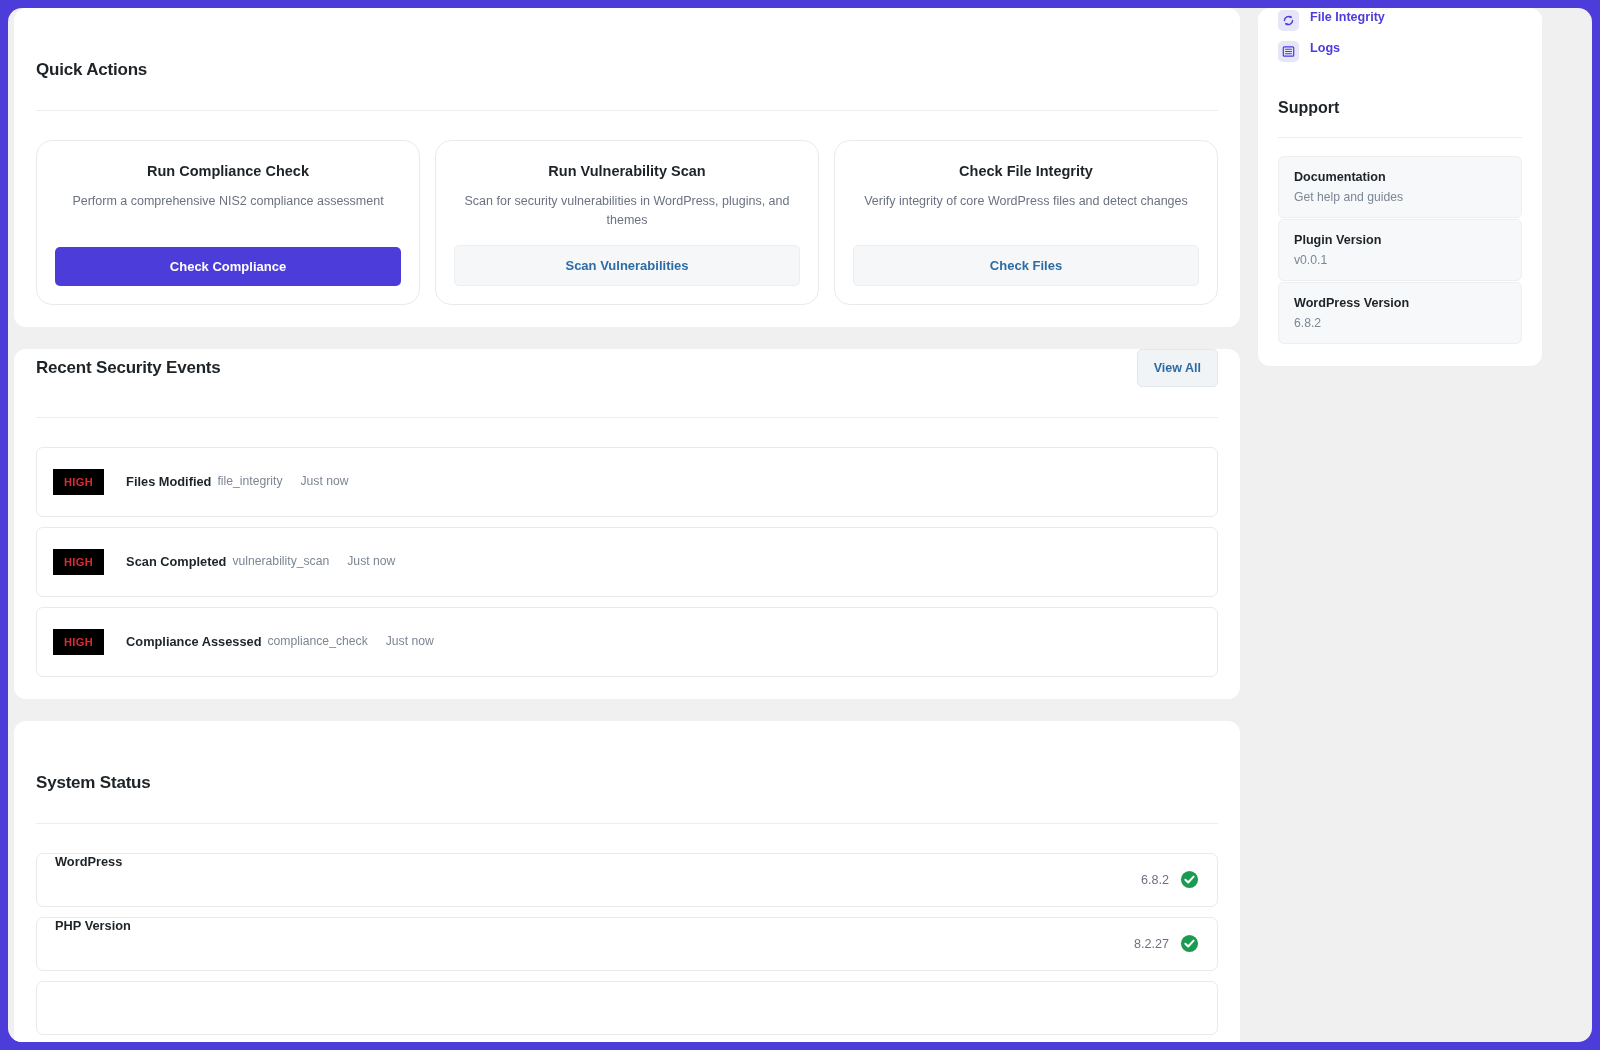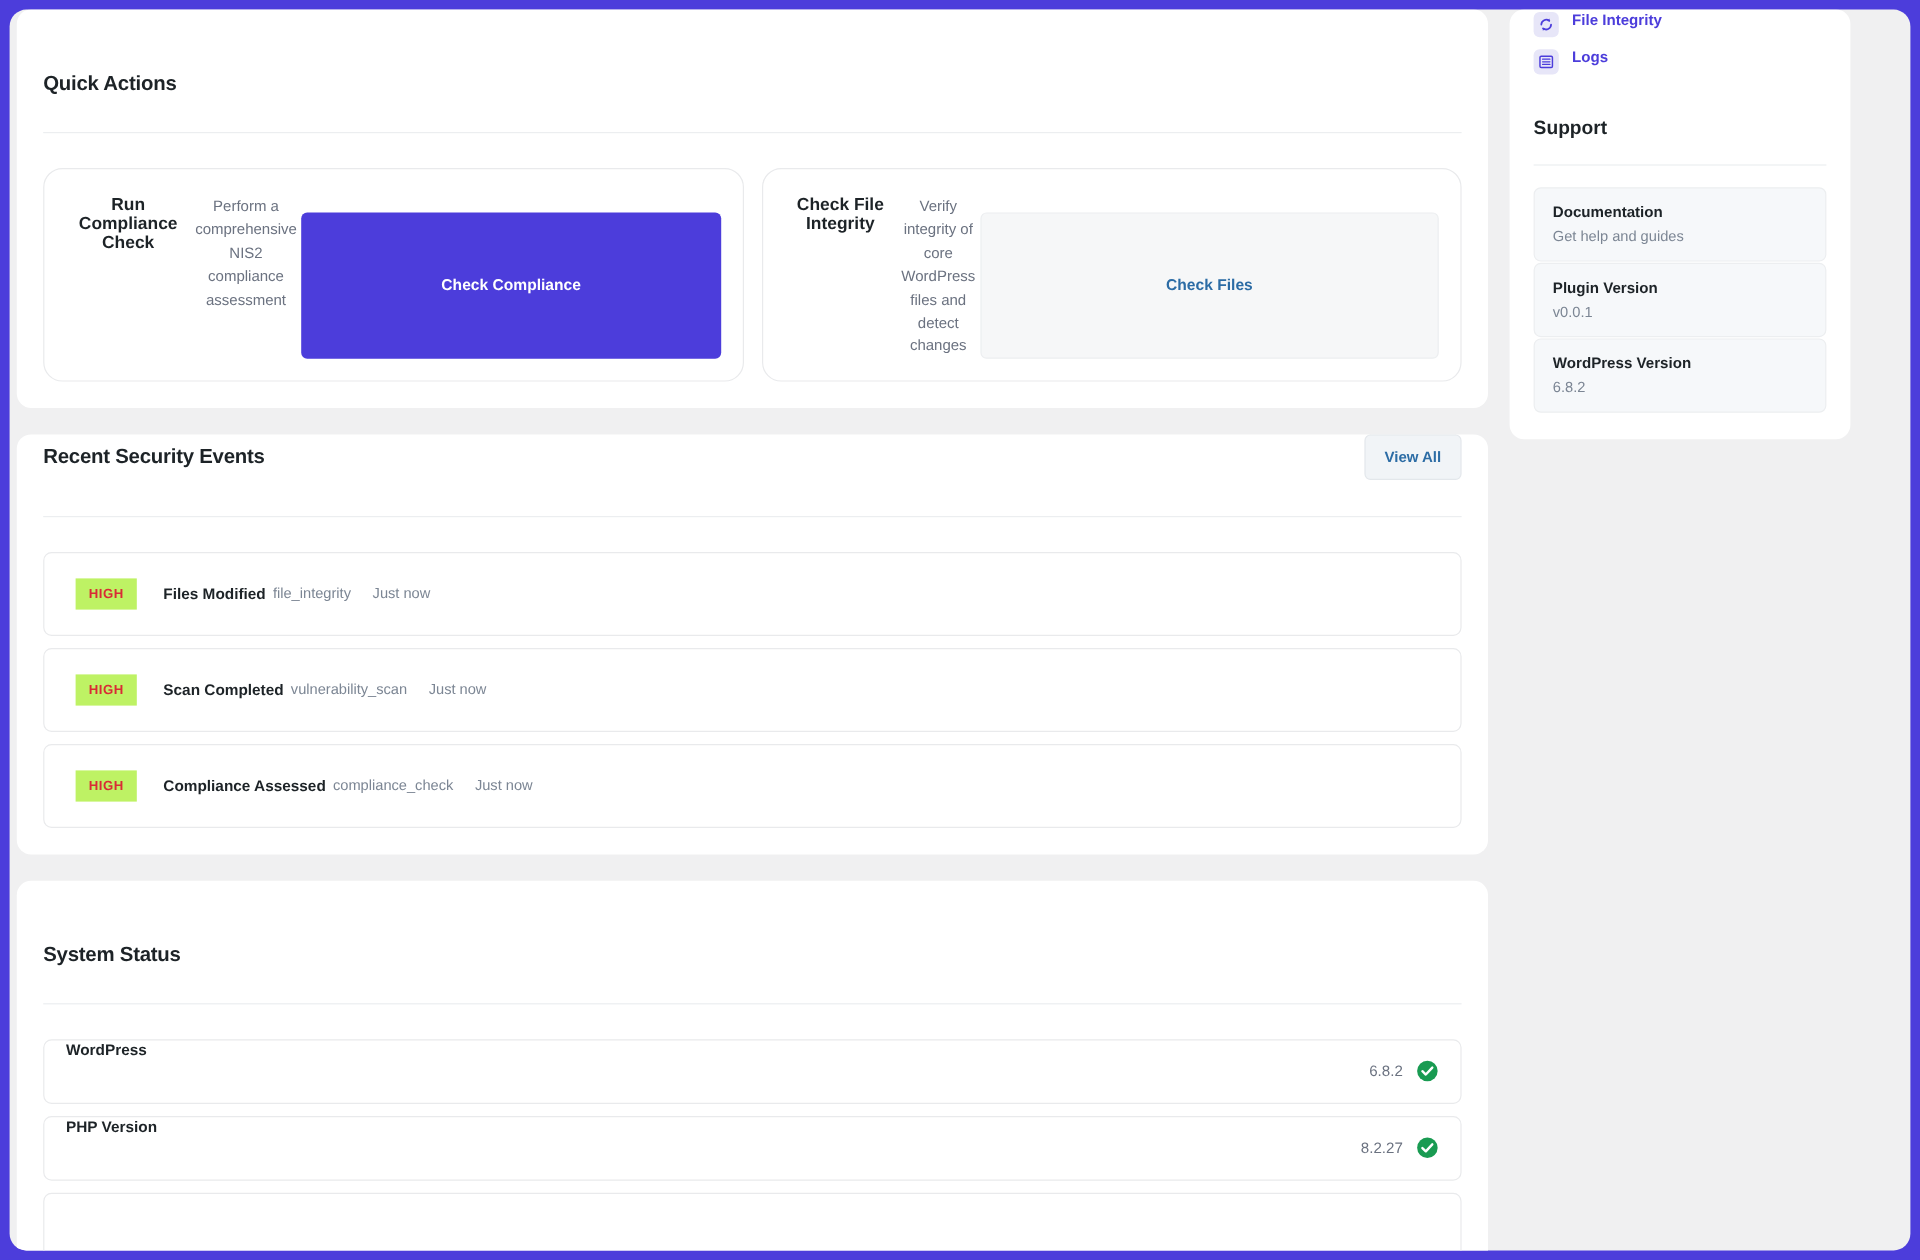--- a/index.html
+++ b/index.html
@@ -79,21 +79,21 @@
     display: flex;
     gap: 15px;
   }
 
   .qa-card {
     flex: 1;
     border: 1px solid #e9eaec;
     border-radius: 16px;
     padding: 22px 18px 18px 18px;
     display: flex;
-    flex-direction: row;
+    flex-direction: column;
     min-height: 152px;
   }
 
   .qa-title {
     font-size: 14.5px;
     font-weight: bold;
     color: #1d2327;
     text-align: center;
     margin-bottom: 13px;
   }
@@ -151,28 +151,27 @@
     border-radius: 7px;
     display: flex;
     align-items: center;
     padding: 13px 16px;
     margin-bottom: 10px;
     min-height: 70px;
   }
   .event-row:last-child { margin-bottom: 0; }
 
   .sev-badge {
-    background: #bef264;
+    background: #000000;
     color: #d92b35;
     font-size: 11px;
     font-weight: bold;
     letter-spacing: 0.4px;
     padding: 7px 11px;
     margin-right: 22px;
-    margin-left: 10px;
     flex-shrink: 0;
   }
 
   .event-body { display: flex; flex-direction: row; gap: 6px; }
 
   .event-title {
     font-size: 12.8px;
     font-weight: bold;
     color: #1d2327;
   }
@@ -303,20 +302,25 @@
         <div class="divider"></div>
 
         <div class="qa-grid">
 
           <div class="qa-card">
             <div class="qa-title">Run Compliance Check</div>
             <div class="qa-desc">Perform a comprehensive NIS2 compliance assessment</div>
             <button class="qa-btn primary">Check Compliance</button>
           </div>
 
+          <div class="qa-card">
+            <div class="qa-title">Run Vulnerability Scan</div>
+            <div class="qa-desc">Scan for security vulnerabilities in WordPress, plugins, and themes</div>
+            <button class="qa-btn secondary">Scan Vulnerabilities</button>
+          </div>
 
           <div class="qa-card">
             <div class="qa-title">Check File Integrity</div>
             <div class="qa-desc">Verify integrity of core WordPress files and detect changes</div>
             <button class="qa-btn secondary">Check Files</button>
           </div>
 
         </div>
       </section>
 

